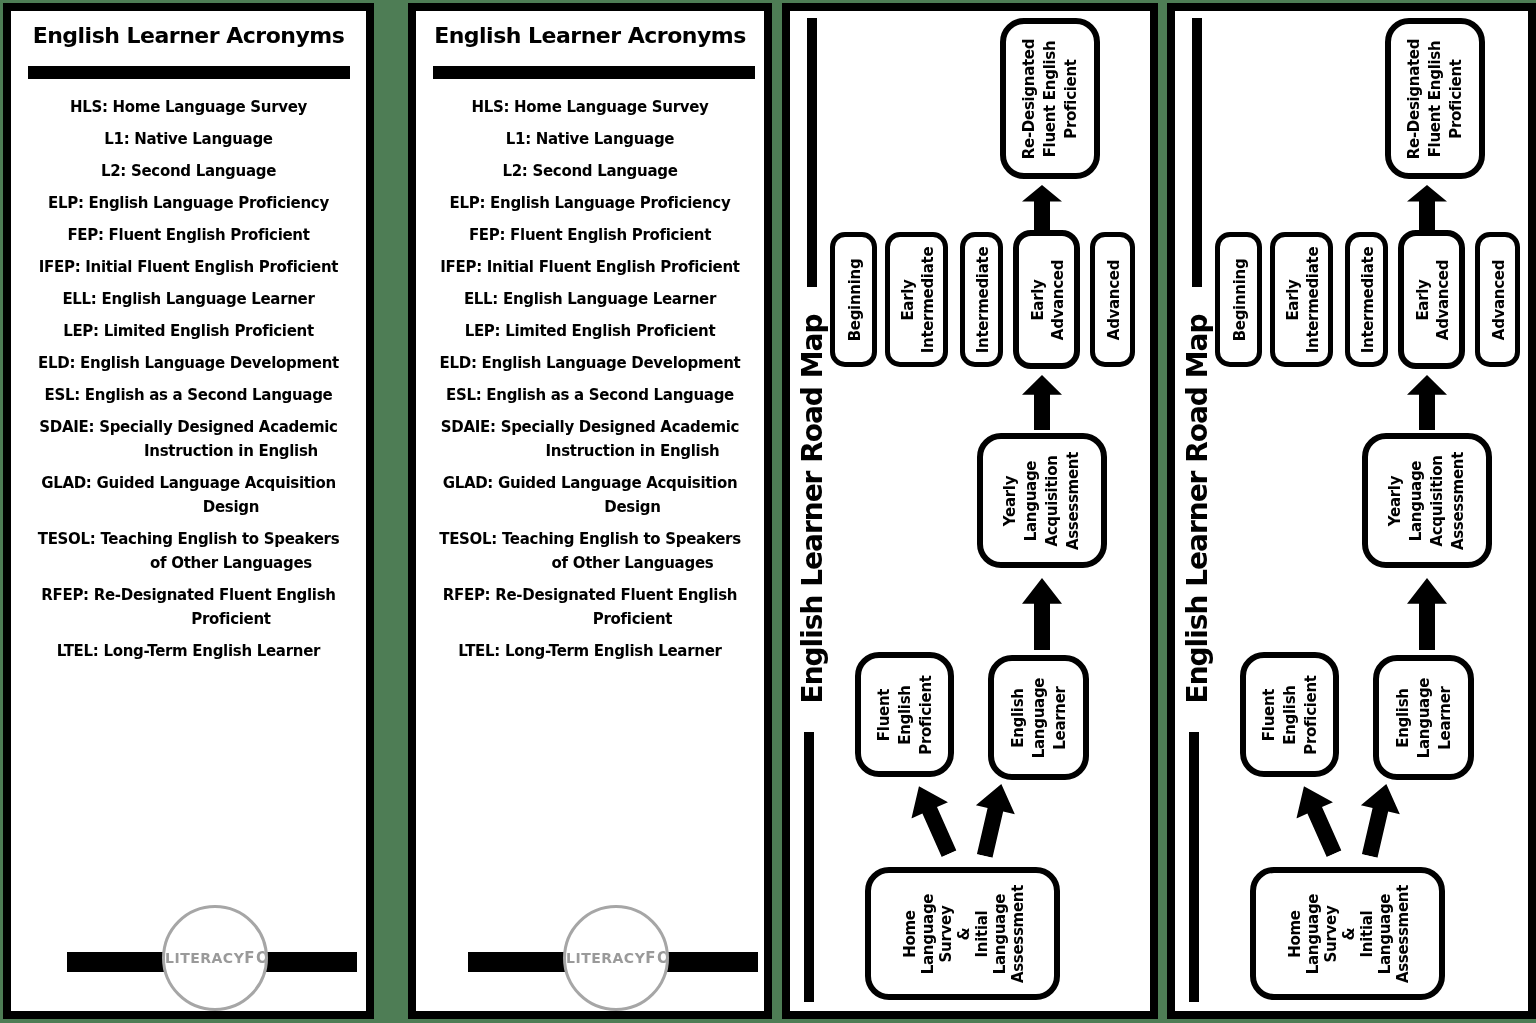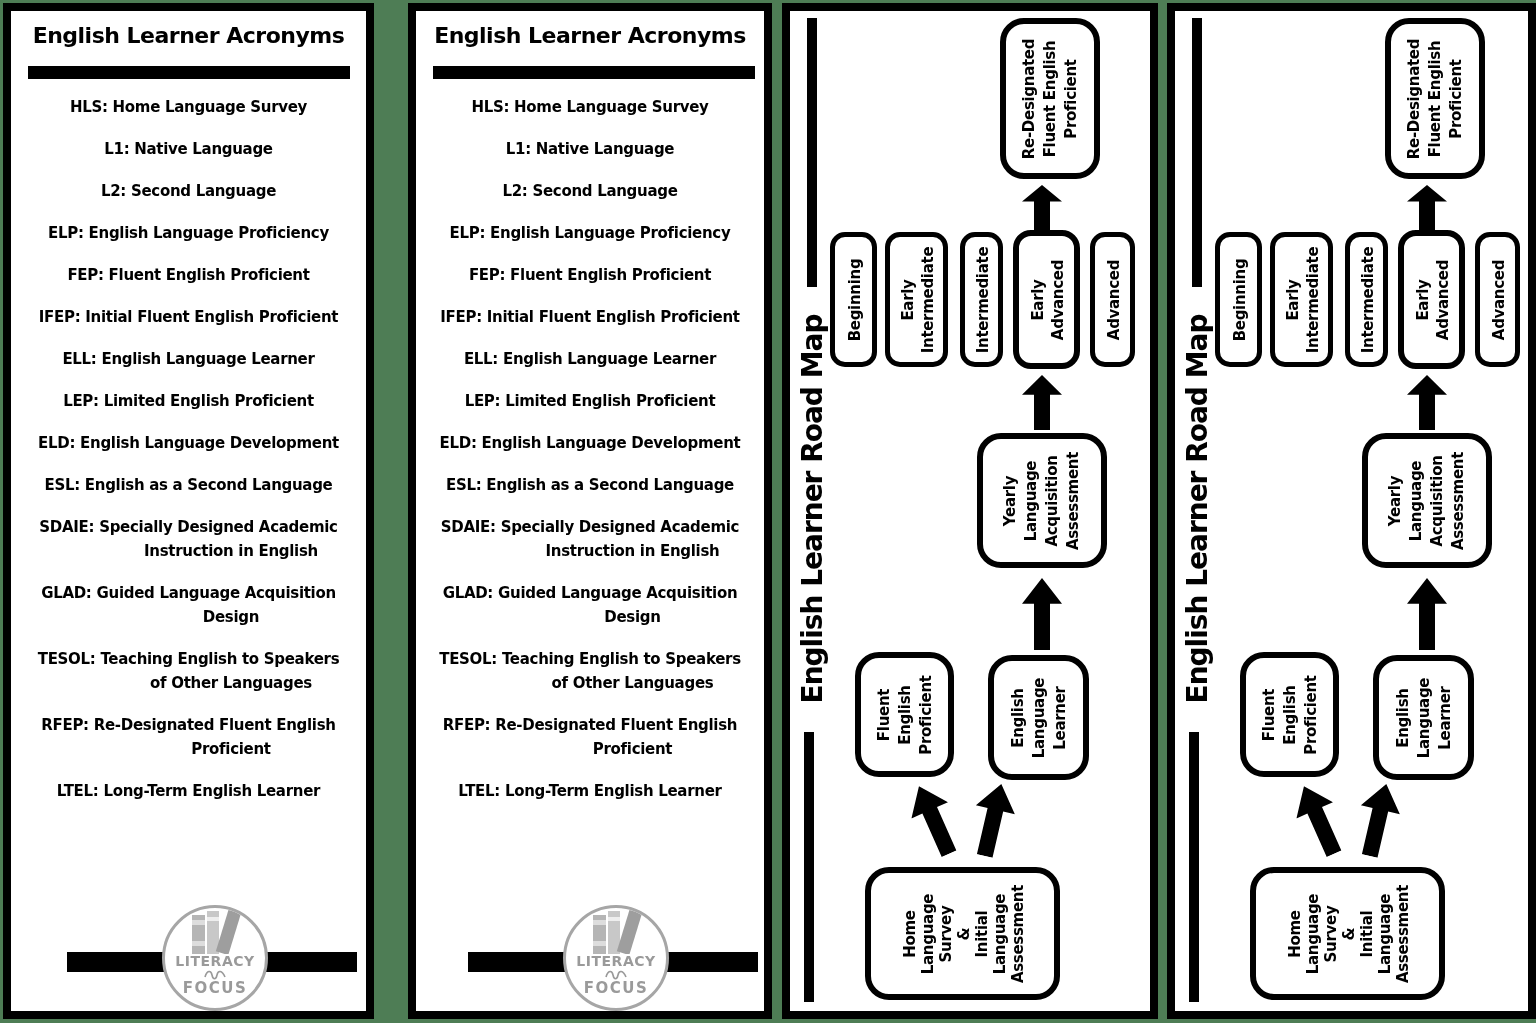--- a/index.html
+++ b/index.html
@@ -16,34 +16,34 @@
   
   .a-title{
     position:absolute;top:12px;left:0;right:0;
     text-align:center;font-size:22px;font-weight:700;letter-spacing:-0.5px;
   }
   .a-underline{
     position:absolute;top:55px;left:17px;width:322px;height:13px;background:#000;
   }
   .a-list{
     position:absolute;top:84px;left:4px;right:4px;
-    display:flex;flex-direction:column;gap:18px;
+    display:flex;flex-direction:column;gap:8px;
   }
   .aitem{
     text-align:center;font-size:15px;font-weight:700;
     line-height:24px;letter-spacing:-0.3px;
   }
   .aitem span{display:block;}
   .aitem .l2{padding-left:85px;}
   .f-bar{position:absolute;top:941px;height:20px;background:#000;}
   .logo{
     position:absolute;top:894px;left:151px;width:106px;height:106px;
     background:#fff;border:3px solid #a6a6a6;border-radius:50%;
     box-sizing:border-box;z-index:2;
-    display:flex;flex-direction:column;align-items:center;justify-content:flex-start;
+    display:flex;flex-direction:row;align-items:center;justify-content:flex-start;
     overflow:hidden;
   }
   .logo-word{font-weight:700;color:#9a9a9a;}
   .logo-top{font-size:14px;letter-spacing:0.5px;line-height:15px;}
   .logo-bottom{font-size:15px;letter-spacing:1.5px;line-height:16px;}
   
   .rbar{position:absolute;width:10px;background:#000;}
   .rbox{
     position:absolute;background:#fff;border:5px solid #000;border-radius:15px;
     box-sizing:content-box;

